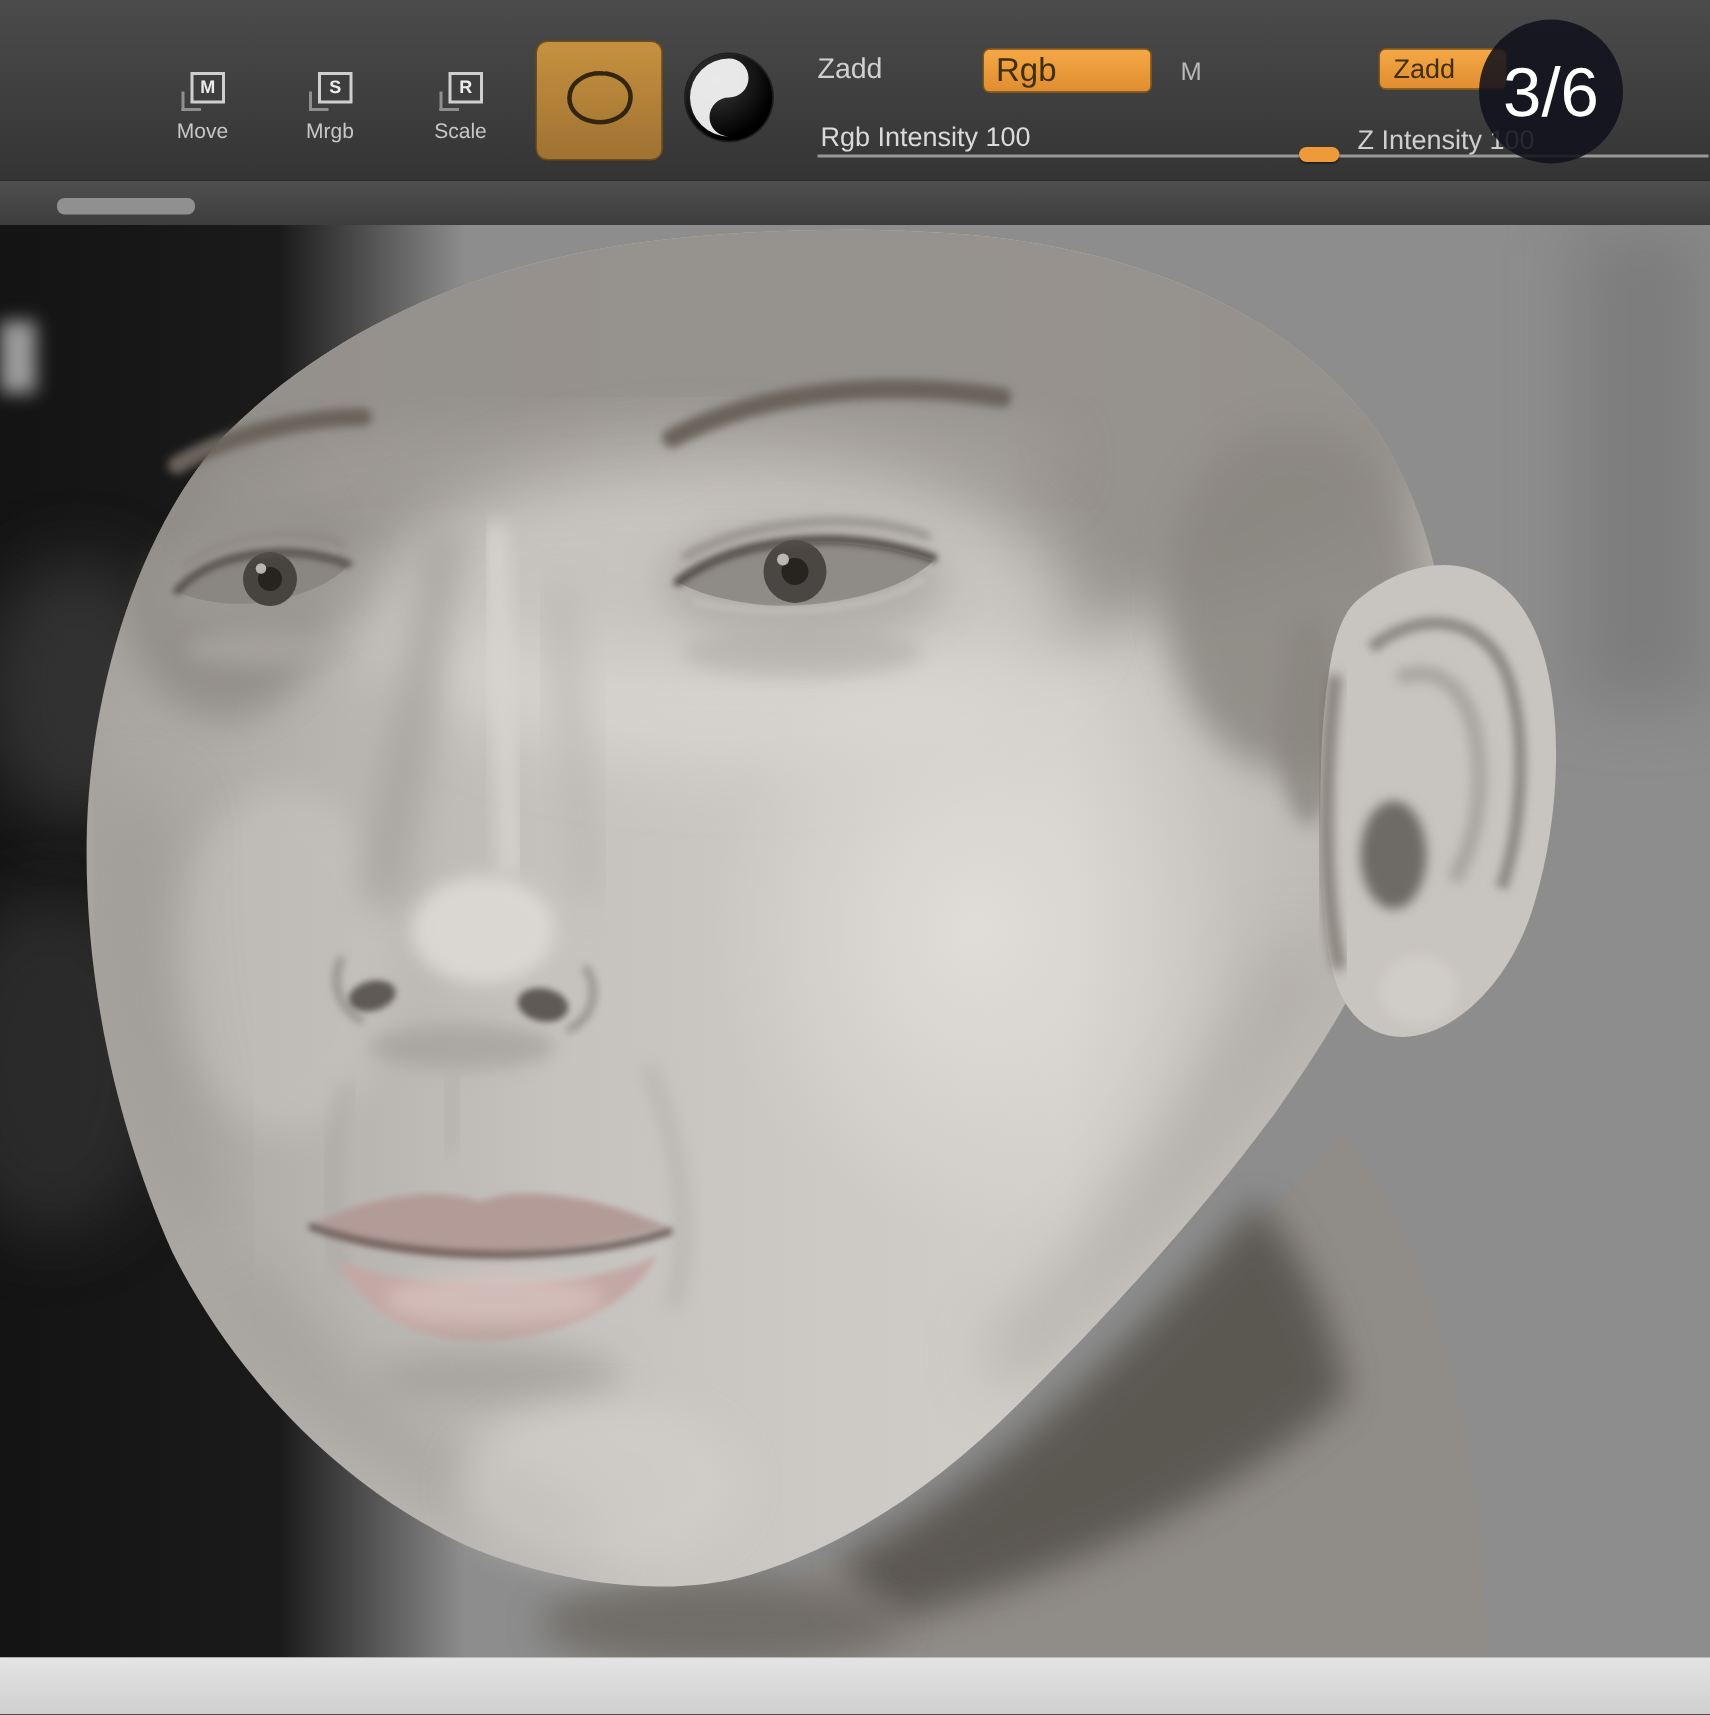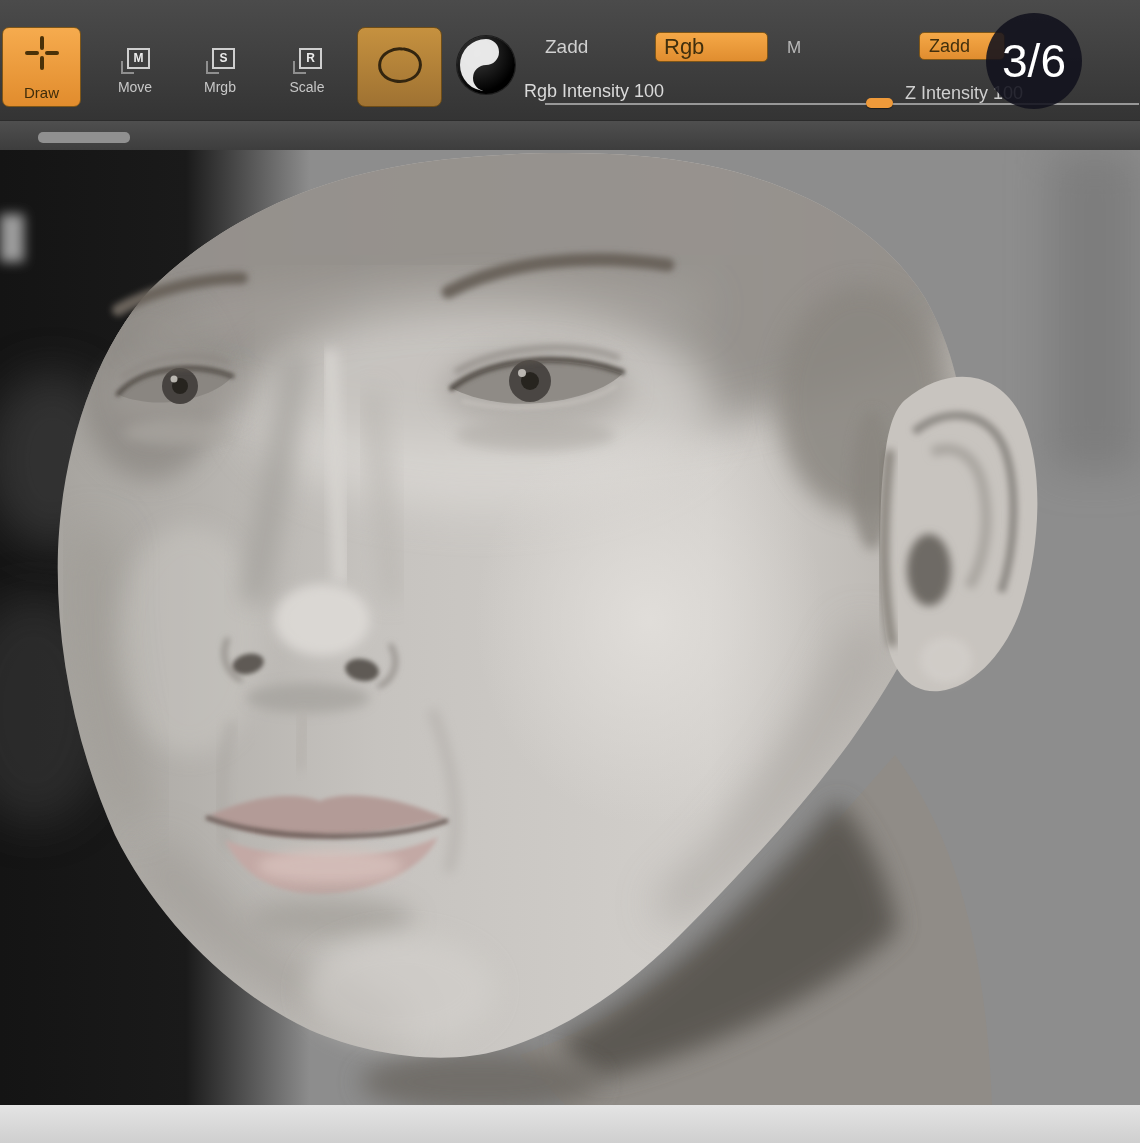--- a/index.html
+++ b/index.html
@@ -22,21 +22,21 @@
     background:linear-gradient(#c6913f,#9f7232);border:1px solid #6e4d18;box-sizing:border-box;
     display:flex;align-items:center;justify-content:center;cursor:pointer;}
   .btn-alpha{position:absolute;left:457px;top:36px;width:58px;height:58px;border-radius:50%;
     background:radial-gradient(circle at 35% 30%,#3c3c3c,#000 70%);box-shadow:0 0 0 1px #1e1e1e;cursor:pointer;}
   .lbl{position:absolute;color:#d0d0d0;}
   .lbl-mrgb{left:545px;top:36px;font-size:19px;cursor:pointer;}
   .btn-rgb{position:absolute;left:655px;top:32px;width:113px;height:30px;border-radius:5px;
     background:linear-gradient(#f5a847,#e08d2f);border:1px solid #7e5618;box-sizing:border-box;
     color:#402f0d;font-size:22px;line-height:28px;padding-left:8px;cursor:pointer;}
   .lbl-m{left:787px;top:38px;font-size:17px;color:#b8b8b8;cursor:pointer;}
-  .lbl-rgbint{left:524px;top:81px;font-size:18px;color:#dadada;}
+  .lbl-rgbint{left:547px;top:81px;font-size:18px;color:#dadada;}
   .slider-track{position:absolute;left:545px;top:103px;width:594px;height:2px;background:#989898;cursor:pointer;}
   .slider-handle{position:absolute;left:866px;top:98px;width:27px;height:10px;border-radius:5px;background:#ef9a3a;
     box-shadow:0 1px 1px rgba(0,0,0,.5);cursor:pointer;}
   .btn-zadd{position:absolute;left:901px;top:32px;width:86px;height:28px;border-radius:5px;
     background:linear-gradient(#f5a847,#e08d2f);border:1px solid #7e5618;box-sizing:border-box;
     color:#402f0d;font-size:18px;line-height:26px;padding-left:9px;cursor:pointer;margin-left:18px;}
   .lbl-zint{left:905px;top:83px;font-size:18px;color:#cfcfcf;}
   .badge{position:absolute;left:986px;top:13px;width:96px;height:96px;border-radius:50%;
     background:rgba(17,17,28,0.88);color:#fff;font-size:46px;display:flex;align-items:center;justify-content:center;z-index:20;}
 
@@ -50,33 +50,20 @@
   .canvas svg{display:block;}
   .bottom-strip{position:absolute;top:1105px;left:0;width:1140px;height:38px;background:linear-gradient(#e4e4e4,#cfcfcf);}
 </style>
 </head>
 <body>
 
 <div class="app">
 
   <div class="toolbar">
 
-    <div class="btn-draw">
-      <span>
-        <svg width="34" height="34" viewBox="0 0 34 34">
-            <g stroke="#4a3108" stroke-width="4" stroke-linecap="round">
-          <line x1="17" y1="2" x2="17" y2="12"></line>
-              <line x1="17" y1="22" x2="17" y2="32"></line>
-          <line x1="2" y1="17" x2="12" y2="17"></line>
-              <line x1="22" y1="17" x2="32" y2="17"></line>
-            </g>
-          </svg>
-      </span>
-      <span class="label">Draw</span>
-    </div>
 
     <div class="tool tool-move">
       <span class="glyph">
         <span class="flap"></span>
         <span class="box">M</span>
       </span>
       <span>Move</span>
     </div>
 
     <div class="tool tool-scale">

